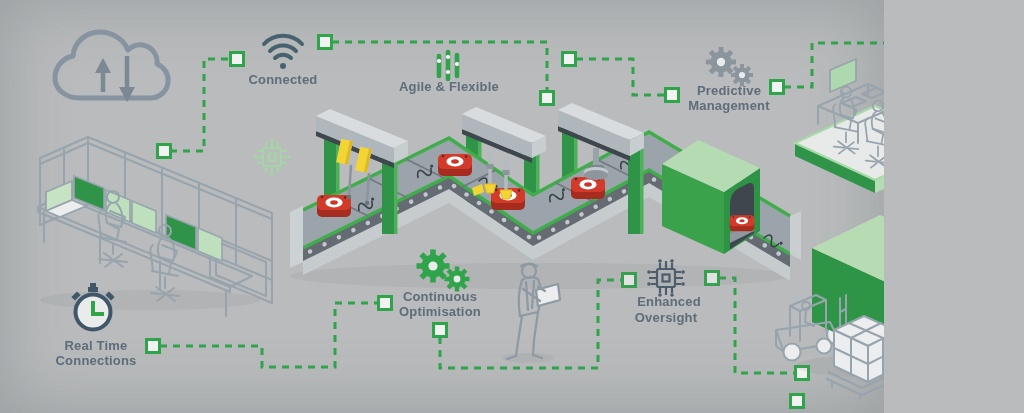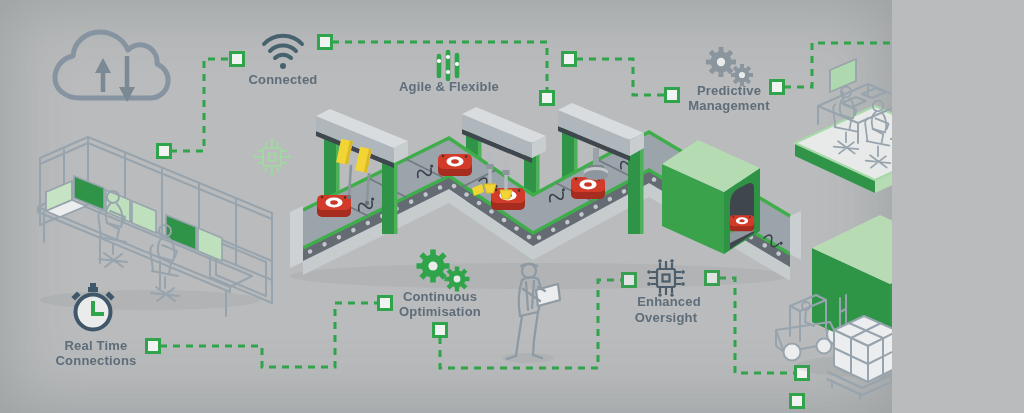--- a/index.html
+++ b/index.html
@@ -1,21 +1,20 @@
 <!DOCTYPE html>
 <html><head>
 <meta charset="utf-8">
 <style>
   html,body{margin:0;padding:0;background:#b9bbbc;}
   .stage{
     position:relative;width:884px;height:413px;overflow:hidden;
     background:radial-gradient(ellipse at 50% 42%, #f1f2f2 0%, #eaebeb 40%, #dcdedе 68%, #dcdede 68%, #c6c8c9 100%);
     box-shadow:inset 0 0 70px rgba(70,78,84,.28);
     font-family:"Liberation Sans", sans-serif;
-    padding-left:8px;
   }
   svg{position:absolute;left:0;top:0;}
   text{font-family:"Liberation Sans", sans-serif;font-weight:bold;fill:#5e6d79;font-size:13px;letter-spacing:.2px;}
   .outline{stroke:#98a4ad;stroke-width:2;fill:none;stroke-linecap:round;stroke-linejoin:round;}
   .outline-fill{stroke:#98a4ad;stroke-width:2;fill:#ecedee;stroke-linejoin:round;}
   .dash{stroke:#2fa44a;stroke-width:3;fill:none;stroke-dasharray:7 6;}
   .node{fill:#f1f2f2;stroke:#2fa44a;stroke-width:3;}
 </style>
 </head>
 <body>

